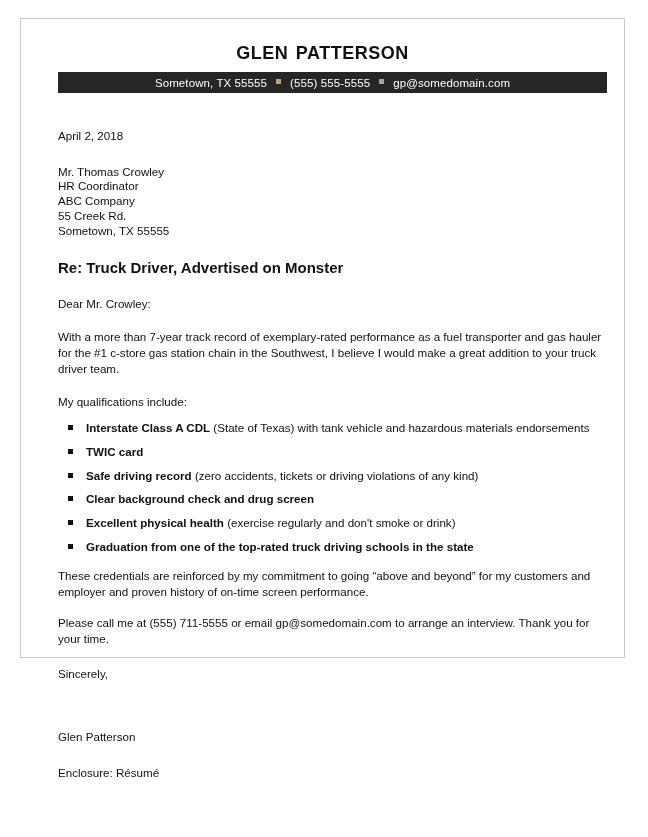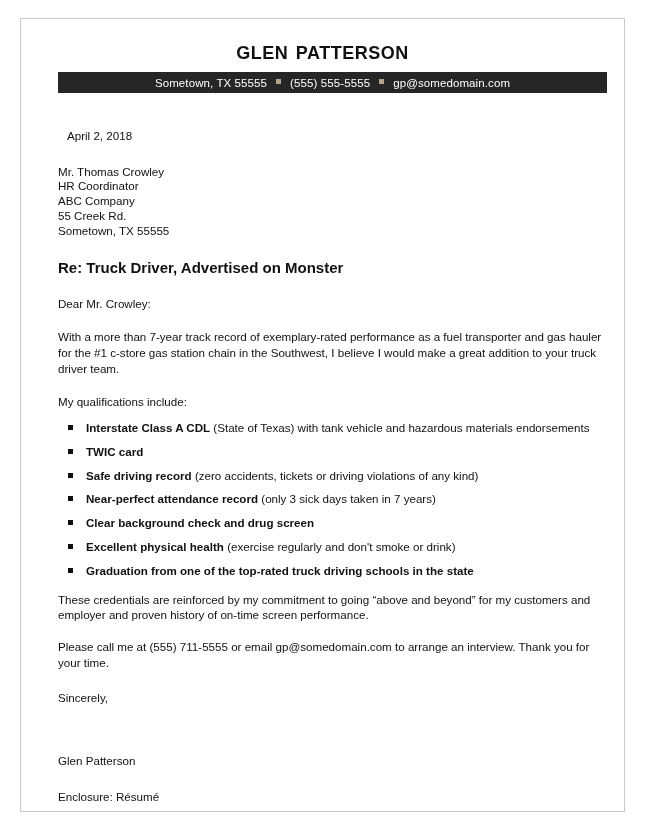--- a/index.html
+++ b/index.html
@@ -14,21 +14,21 @@
     color: #000000;
     overflow: hidden;
   }
 
   
   .page-sheet {
     position: absolute;
     left: 20px;
     top: 18px;
     width: 605px;
-    height: 794px;
+    height: 640px;
     border: 1px solid #c9c9c9;
     background: #ffffff;
     box-sizing: border-box;
   }
 
   
   .letterhead {
     padding-top: 18px;
   }
   .applicant-name {
@@ -66,21 +66,20 @@
 
   
   .letter-body {
     padding: 0 20px 0 37px;
     font-size: 11.6px;
     line-height: 1.32;
     color: #111111;
   }
   .date-line {
     margin-top: 35px;
-    margin-left: 9px;
   }
   .recipient-block {
     margin-top: 21px;
   }
   .recipient-block div { line-height: 1.28; }
 
   .subject-line {
     margin-top: 19px;
     font-weight: bold;
     font-size: 15px;
@@ -176,21 +175,20 @@
     <div class="salutation">Dear Mr. Crowley:</div>
 
     <div class="intro-paragraph">With a more than 7-year track record of exemplary-rated performance as a fuel transporter and gas hauler for the #1 c-store gas station chain in the Southwest, I believe I would make a great addition to your truck driver team.</div>
 
     <div class="qualifications-lead">My qualifications include:</div>
 
     <ul class="qualifications-list">
         <li><span class="bullet-square"></span><span class="q-strong">Interstate Class A CDL</span><span class="q-rest"> (State of Texas) with tank vehicle and hazardous materials endorsements</span></li>
         <li><span class="bullet-square"></span><span class="q-strong">TWIC card</span></li>
         <li><span class="bullet-square"></span><span class="q-strong">Safe driving record</span><span class="q-rest"> (zero accidents, tickets or driving violations of any kind)</span></li>
-        <li><span class="bullet-square"></span><span class="q-strong">Near-perfect attendance record</span><span class="q-rest"> (only 3 sick days taken in 7 years)</span></li>
         <li><span class="bullet-square"></span><span class="q-strong">Clear background check and drug screen</span></li>
         <li><span class="bullet-square"></span><span class="q-strong">Excellent physical health</span><span class="q-rest"> (exercise regularly and don't smoke or drink)</span></li>
         <li><span class="bullet-square"></span><span class="q-strong">Graduation from one of the top-rated truck driving schools in the state</span></li>
       </ul>
 
     <div class="closing-paragraph">These credentials are reinforced by my commitment to going “above and beyond” for my customers and employer and proven history of on-time screen performance.</div>
 
     <div class="call-paragraph">Please call me at (555) 711-5555 or email gp@somedomain.com to arrange an interview. Thank you for your time.</div>
 
     <div class="sign-off">Sincerely,</div>

